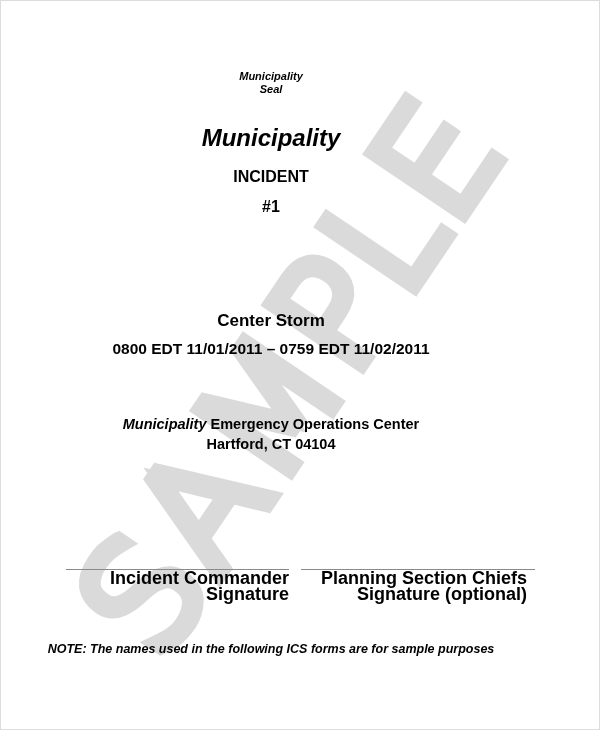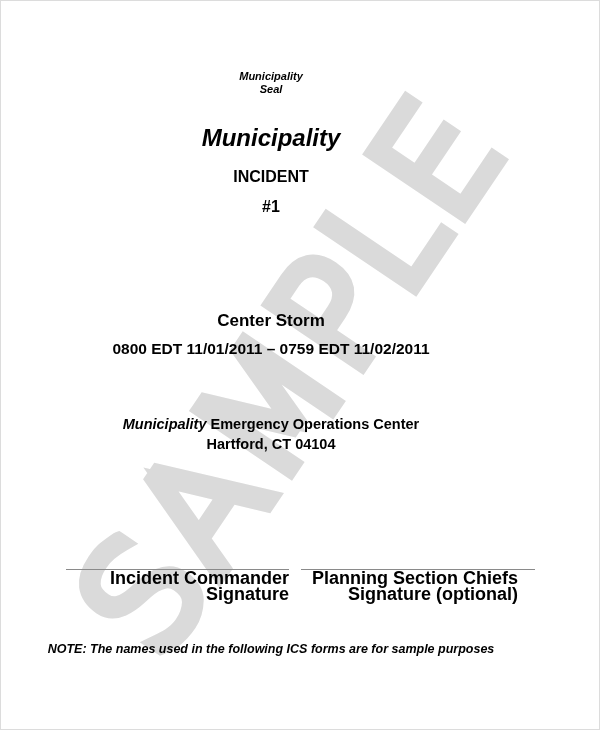--- a/index.html
+++ b/index.html
@@ -101,21 +101,21 @@
     .sig-label {
       position: absolute;
       top: 570px;
       text-align: right;
       font-size: 18px;
       font-weight: bold;
       line-height: 15.5px;
       white-space: nowrap;
     }
     .sig-label.left { left: 65px; width: 223px; }
-    .sig-label.right { left: 283px; width: 234px; }
+    .sig-label.right { left: 292px; width: 234px; }
     .note {
       top: 640px;
       font-size: 12.5px;
       font-weight: bold;
       font-style: italic;
       line-height: 17px;
     }
     .block { display: block; }
   </style>
 </head>

